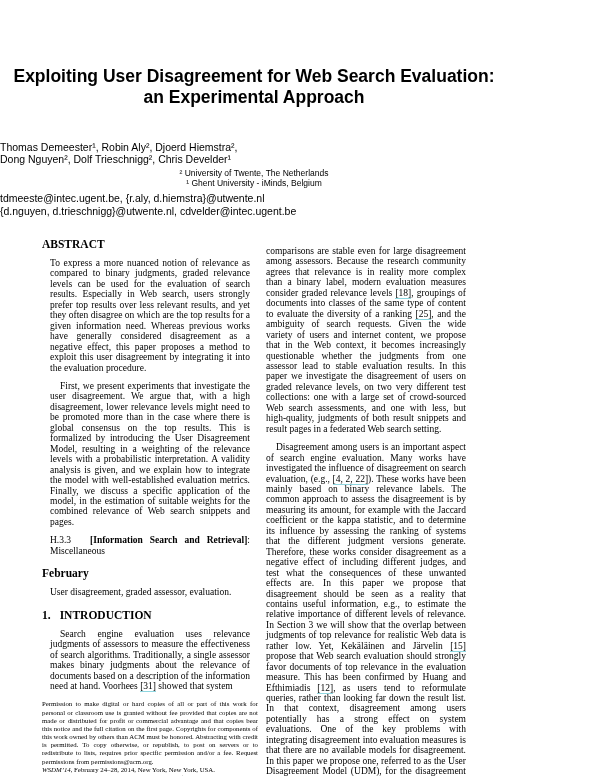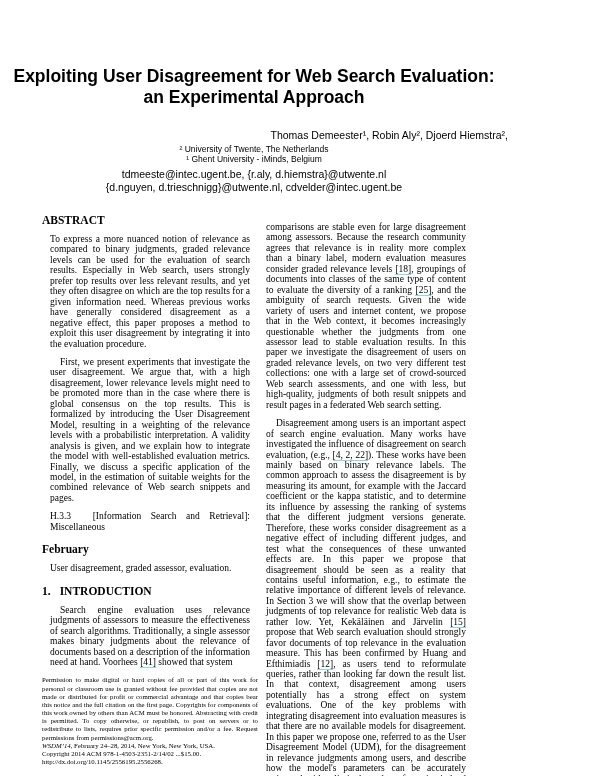--- a/index.html
+++ b/index.html
@@ -10,31 +10,31 @@
     -webkit-font-smoothing: antialiased;
   }
   .page { position: relative; width: 508px; height: 776px; background: #ffffff; border-radius: 31px; }
 
   .title-block {
     padding-top: 66px; text-align: center;
     font-family: "Liberation Sans", sans-serif;
     font-weight: bold; font-size: 17.5px; line-height: 21px;
   }
   .authors-block {
-    margin-top: 21px; text-align: right;
+    margin-top: 33px; text-align: left;
     font-family: "Liberation Sans", sans-serif;
     font-size: 10.5px; line-height: 12px;
   }
   .affil-block {
     margin-top: 3px; text-align: center;
     font-family: "Liberation Sans", sans-serif;
     font-size: 8.5px; line-height: 10px;
   }
   .emails-block {
-    margin-top: 4px; text-align: center;
+    margin-top: 4px; text-align: left;
     font-family: "Liberation Sans", sans-serif;
     font-size: 10.5px; line-height: 12.5px;
   }
 
   .columns { display: flex; margin: 21px 34px 0 42px; gap: 0; }
   .col { width: 256px; }
 
   .sec-heading {
     font-size: 11.5px; font-weight: bold; margin: 0 0 4px 0;
     font-family: "Liberation Serif", serif;
@@ -53,34 +53,35 @@
     border-bottom: 1.3px solid var(--cite-color, #8ed6e0);
     cursor: pointer;
   }
 
   .footnote {
     margin-top: 9px; font-size: 6.8px; line-height: 8.15px;
     text-align: justify; text-justify: inter-word;
   }
   .footnote p { margin: 0; }
   .italic { font-style: italic; }
-  b.inline-bold { font-weight: normal; padding-left: 12px; }
+  b.inline-bold { font-weight: bold; padding-left: 12px; }
 </style>
 </head>
 <body>
 
 <div class="page">
 
   <div class="title-block">
     <div>Exploiting User Disagreement for Web Search Evaluation:</div>
     <div>an Experimental Approach</div>
   </div>
 
   <div class="authors-block">
     <div>Thomas Demeester¹, Robin Aly², Djoerd Hiemstra²,</div>
+    <div>Dong Nguyen², Dolf Trieschnigg², Chris Develder¹</div>
   </div>
 
   <div class="affil-block">
     <div>² University of Twente, The Netherlands</div>
     <div>¹ Ghent University - iMinds, Belgium</div>
   </div>
 
   <div class="emails-block">
     <div>tdmeeste@intec.ugent.be, {r.aly, d.hiemstra}@utwente.nl</div>
     <div>{d.nguyen, d.trieschnigg}@utwente.nl, cdvelder@intec.ugent.be</div>
@@ -99,21 +100,21 @@
         <p><span>H.3.3 </span><b class="inline-bold">[Information Search and Retrieval]</b><span>:  Miscellaneous</span></p>
       </div>
 
       <h2 class="sec-heading mt-sec">February</h2>
       <div class="body-text">
         <p>User disagreement, graded assessor, evaluation.</p>
       </div>
 
       <h2 class="sec-heading mt-sec"><span class="sec-num">1.</span><span>INTRODUCTION</span></h2>
       <div class="body-text">
-        <p class="indent">Search engine evaluation uses relevance judgments of assessors to measure the effectiveness of search algorithms. Traditionally, a single assessor makes binary judgments about the relevance of documents based on a description of the information need at hand. Voorhees <span class="cite">[41]</span> showed that system</p>
+        <p class="indent">Search engine evaluation uses relevance judgments of assessors to measure the effectiveness of search algorithms. Traditionally, a single assessor makes binary judgments about the relevance of documents based on a description of the information need at hand. Voorhees <span class="cite">[31]</span> showed that system</p>
       </div>
 
       <div class="footnote">
         <p>Permission to make digital or hard copies of all or part of this work for personal or classroom use is granted without fee provided that copies are not made or distributed for profit or commercial advantage and that copies bear this notice and the full citation on the first page. Copyrights for components of this work owned by others than ACM must be honored. Abstracting with credit is permitted. To copy otherwise, or republish, to post on servers or to redistribute to lists, requires prior specific permission and/or a fee. Request permissions from permissions@acm.org.</p>
         <p><span class="italic">WSDM’14,</span><span> February 24–28, 2014, New York, New York, USA.</span></p>
         <p>Copyright 2014 ACM 978-1-4503-2351-2/14/02 ...$15.00.</p>
         <p>http://dx.doi.org/10.1145/2556195.2556268.</p>
       </div>
     </div>
 

